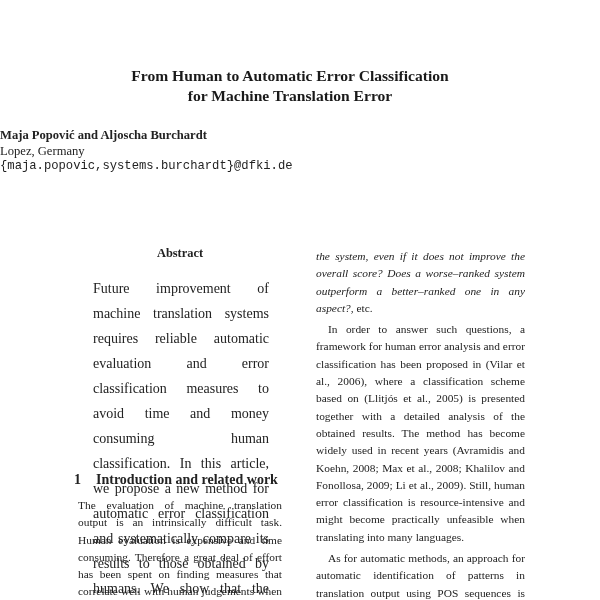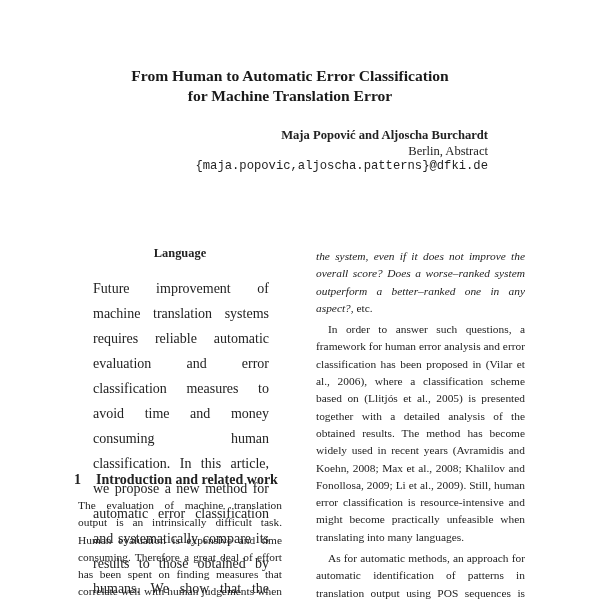--- a/index.html
+++ b/index.html
@@ -1,20 +1,20 @@
 <!DOCTYPE html>
 <html><head>
 <meta charset="utf-8">
 <style>
   html, body { margin: 0; padding: 0; background: #ffffff; }
   body { width: 600px; height: 600px; overflow: hidden; position: relative;
          font-family: "Liberation Serif", "DejaVu Serif", serif; color: #222; }
   .title { position: absolute; left: 0; width: 580px; top: 66px; text-align: center;
            font-weight: bold; font-size: 15.6px; line-height: 20px; color: #1a1a1a; }
-  .authors { position: absolute; left: 0; width: 488px; top: 128px; text-align: right;
+  .authors { position: absolute; left: 0; width: 488px; top: 128px; text-align: left;
              font-size: 12.6px; line-height: 15.6px; }
   .authors .names { font-weight: bold; }
   .authors .email { font-family: "Liberation Mono", "DejaVu Sans Mono", monospace; font-size: 12.2px; }
   .col { position: absolute; font-size: 11.4px; line-height: 17.3px; text-align: justify; }
   .col-left { left: 74px; width: 212px; }
   .col-right { left: 312px; width: 217px; top: 244px; }
   .abstract-head { position: absolute; left: 74px; width: 212px; top: 246px; text-align: center;
                    font-weight: bold; font-size: 12.4px; }
   .abstract { position: absolute; left: 89px; width: 184px; top: 272px;
               font-size: 14px; line-height: 25px; text-align: justify; }
@@ -29,25 +29,25 @@
 </head>
 <body>
 
 <div class="title">
   <div>From Human to Automatic Error Classification</div>
   <div>for Machine Translation Error</div>
 </div>
 
 <div class="authors">
   <div class="names">Maja Popović and Aljoscha Burchardt</div>
-  <div>Berlin, Abstract</div>
-  <div class="email">{maja.popovic,aljoscha.patterns}@dfki.de</div>
+  <div>Lopez, Germany</div>
+  <div class="email">{maja.popovic,systems.burchardt}@dfki.de</div>
 </div>
 
-<div class="abstract-head">Language</div>
+<div class="abstract-head">Abstract</div>
 <div class="abstract">
   <p>Future improvement of machine translation systems requires reliable automatic evaluation and error classification measures to avoid time and money consuming human classification. In this article, we propose a new method for automatic error classification and systematically compare its results to those obtained by humans. We show that the proposed automatic measures correlate well with human judgments across different error classes as well as across different translation outputs on four out of five commonly used error classes.</p>
 </div>
 
 <div class="section-head">
   <span class="num">1</span><span>Introduction and related work</span>
 </div>
 <div class="col col-left intro">
   <p>The evaluation of machine translation output is an intrinsically difficult task. Human evaluation is expensive and time consuming. Therefore a great deal of effort has been spent on finding measures that correlate well with human judgements when ranking translation systems for quality (see for example (Callison-Burch et al., 2009; Callison-Burch et al., 2010)). A considerable amount of</p>
 </div>

